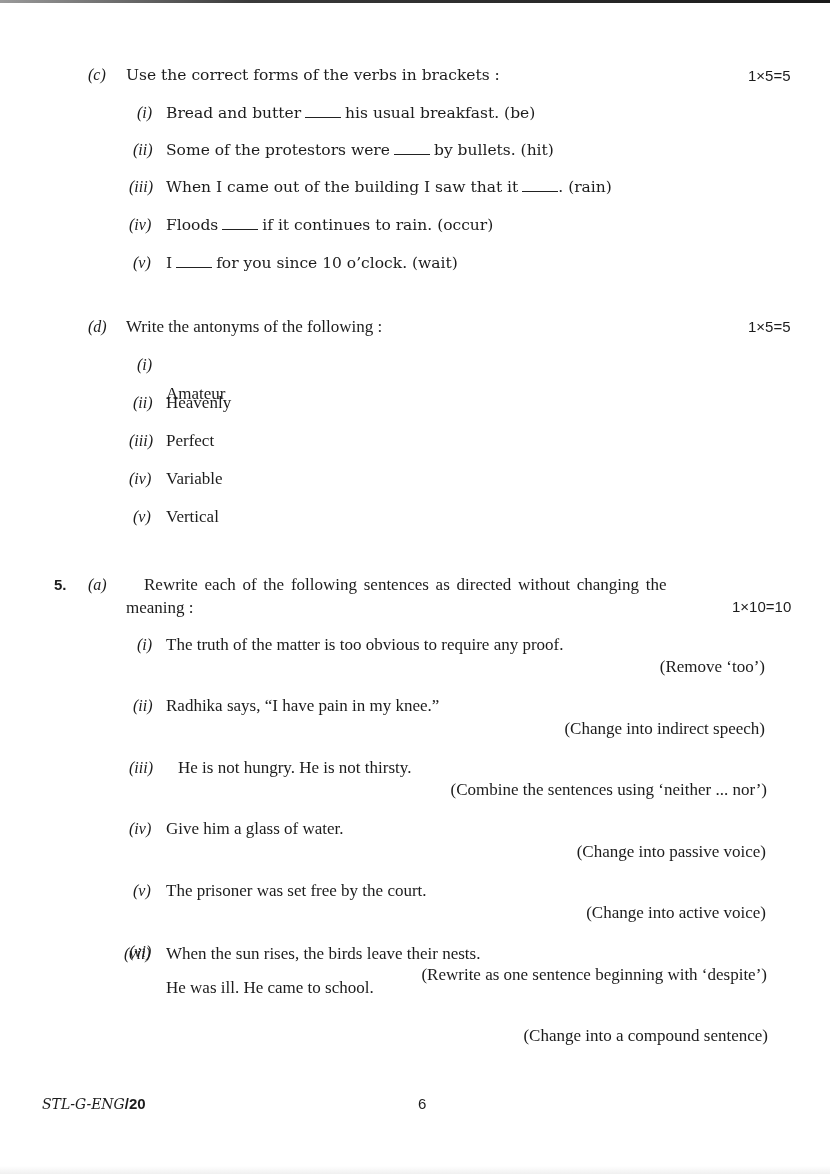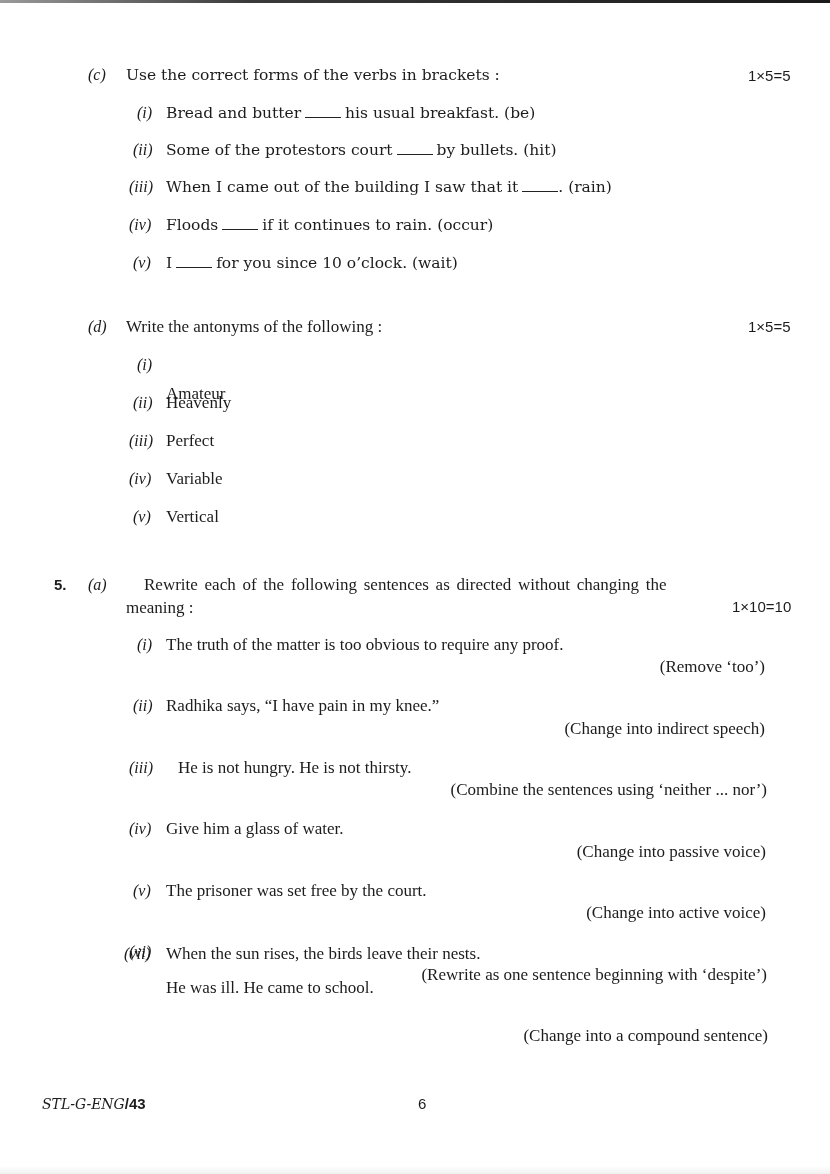--- a/index.html
+++ b/index.html
@@ -41,21 +41,21 @@
 
   <div class="row" style="left:137px; top:104px;">
     <span class="lbl">(i)</span>
     <span style="position:absolute; left:29px;">
       <span>Bread and butter</span><span class="blank"></span><span>his usual breakfast. (be)</span>
     </span>
   </div>
   <div class="row" style="left:133px; top:141px;">
     <span class="lbl">(ii)</span>
     <span style="position:absolute; left:33px;">
-      <span>Some of the protestors court</span><span class="blank"></span><span>by bullets. (hit)</span>
+      <span>Some of the protestors were</span><span class="blank"></span><span>by bullets. (hit)</span>
     </span>
   </div>
   <div class="row" style="left:129px; top:178px;">
     <span class="lbl">(iii)</span>
     <span style="position:absolute; left:37px;">
       <span>When I came out of the building I saw that it</span><span class="blank" style="margin-right:0;"></span><span>. (rain)</span>
     </span>
   </div>
   <div class="row" style="left:129px; top:216px;">
     <span class="lbl">(iv)</span>
@@ -148,17 +148,17 @@
   <div class="rlabel" style="right:63px; top:965px;text-align:right;">(Rewrite as one sentence beginning with ‘despite’)</div>
 
   <div class="row" style="left:124px; top:944px;text-align:center;">
     <span class="lbl">(vii)</span>
     <span style="position:absolute; left:42px;">When the sun rises, the birds leave their nests.</span>
   </div>
   <div class="rlabel" style="right:62px; top:1026px;">(Change into a compound sentence)</div>
 </div>
 
 <div class="row footer-code" style="left:42px; top:1095px;">
-  <span>STL-G-ENG</span><b>/43</b>
+  <span>STL-G-ENG</span><b>/20</b>
 </div>
 <div class="row marks" style="left:418px; top:1095px;">6</div>
 
 <div class="bottomshade"></div>
 
 </body></html>

